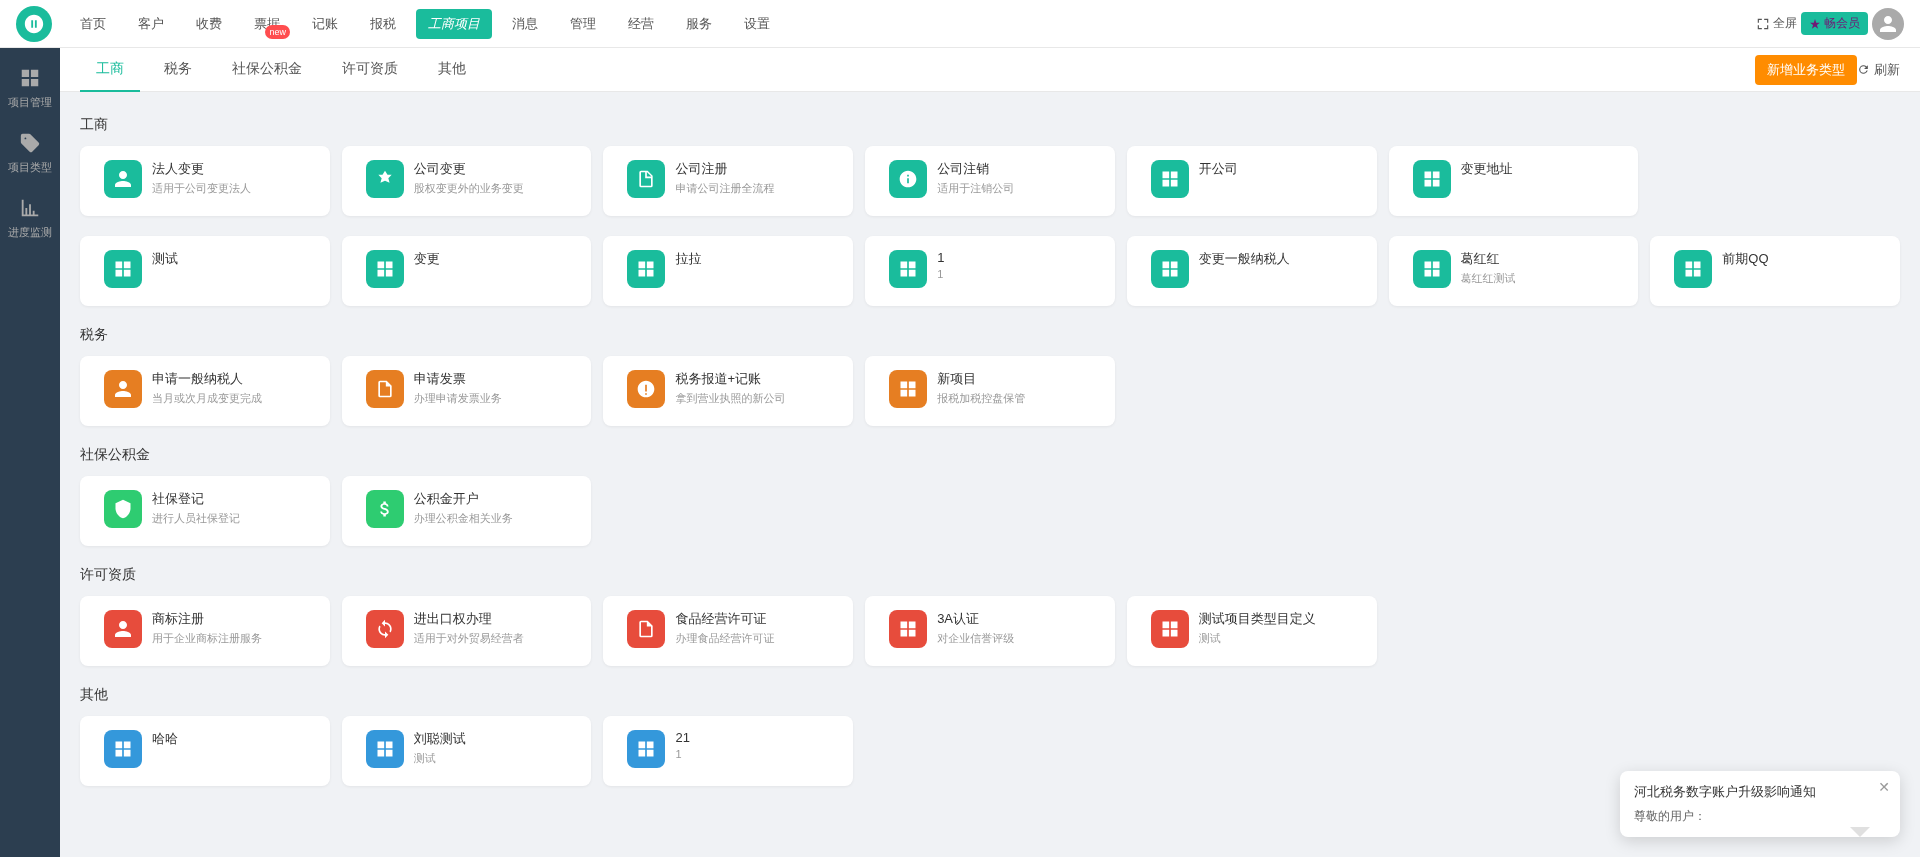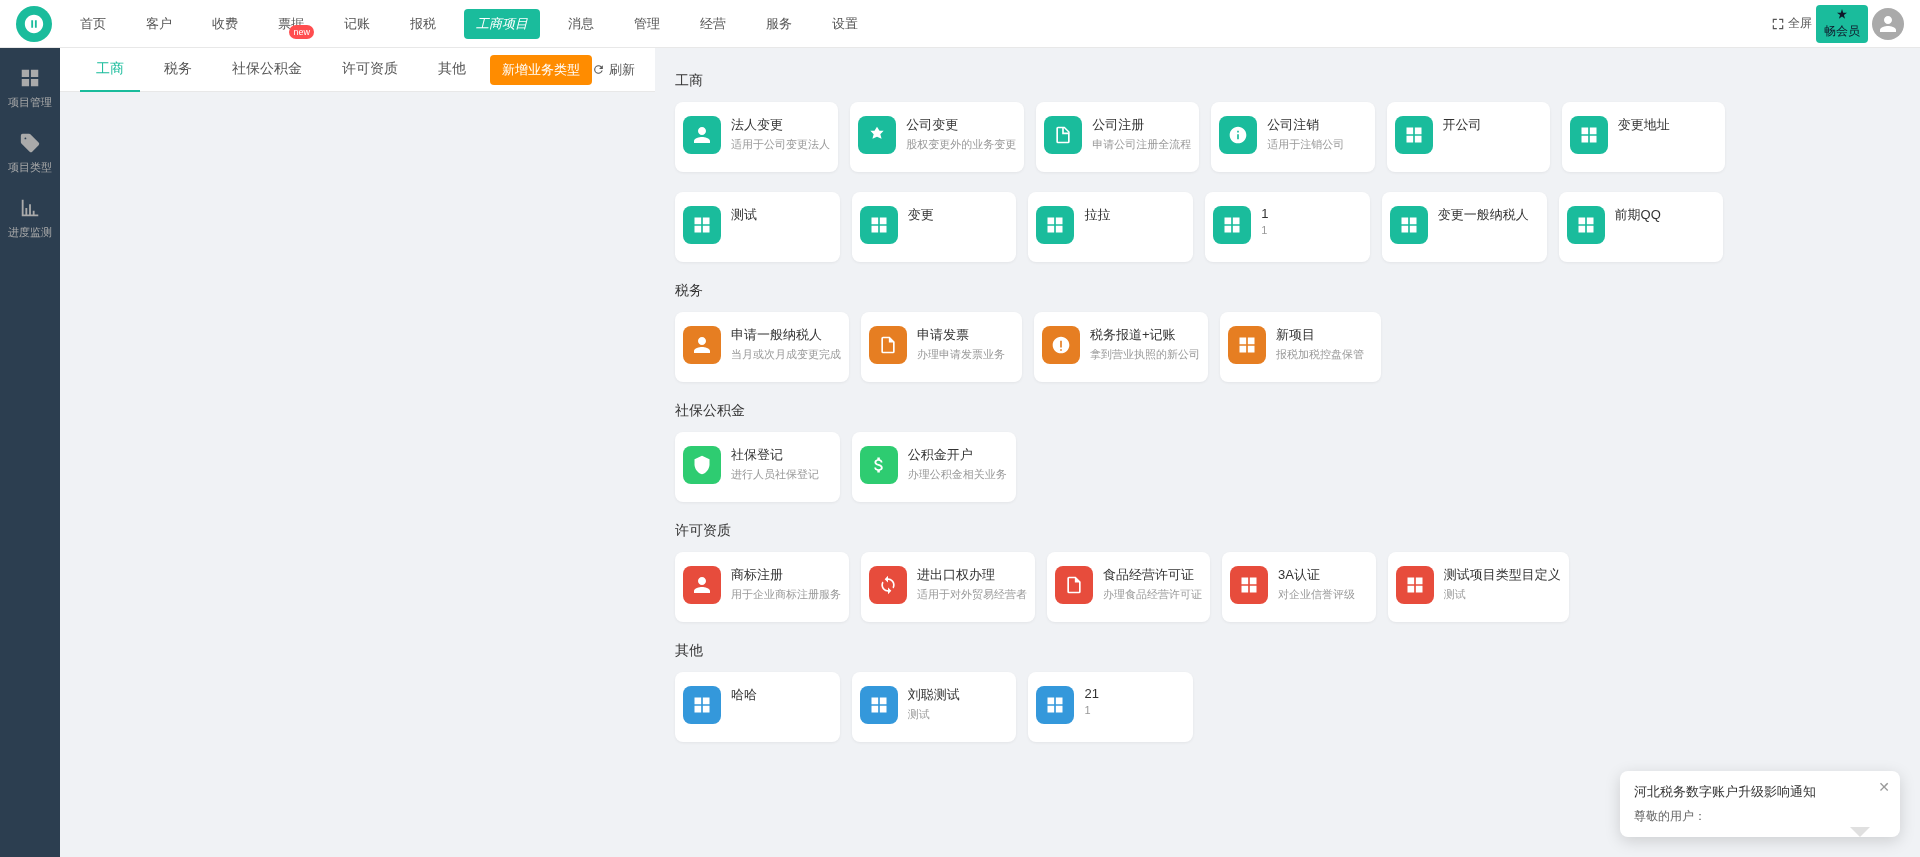--- a/index.html
+++ b/index.html
@@ -22,21 +22,21 @@
       height: 36px;
       background: #1abc9c;
       border-radius: 50%;
       display: flex;
       align-items: center;
       justify-content: center;
       margin-right: 16px;
       flex-shrink: 0;
     }
     .top-nav .logo svg { width: 22px; height: 22px; }
-    .nav-items { display: flex; align-items: flex-end; gap: 16px; flex: 1; }
+    .nav-items { display: flex; align-items: flex-end; gap: 8px; flex: 1; }
     .nav-item {
       padding: 6px 12px;
       border-radius: 4px;
       cursor: pointer;
       color: #555;
       font-size: 13px;
       position: relative;
       white-space: nowrap;
     }
     .nav-item.active {
@@ -73,24 +73,23 @@
     .fullscreen-btn, .member-btn {
       display: flex;
       align-items: center;
       gap: 3px;
       cursor: pointer;
       color: #555;
       font-size: 12px;
     }
     .member-btn {
       background: #1abc9c;
-      color: #0f172a;
+      color: #701a75;
       padding: 3px 8px;
       border-radius: 4px;
-      flex-direction: column;
     }
 
     
     .main-layout {
       display: flex;
       flex: 1;
       overflow: hidden;
     }
 
     
@@ -122,21 +121,21 @@
       display: flex;
       align-items: center;
       justify-content: center;
     }
     .sidebar-item span { text-align: center; line-height: 1.2; }
 
     
     .content-area {
       flex: 1;
       display: flex;
-      flex-direction: row;
+      flex-direction: column;
       overflow: hidden;
     }
 
     
     .tab-bar {
       background: #fff;
       border-bottom: 1px solid #e8e8e8;
       display: flex;
       align-items: center;
       padding: 0 20px;
@@ -204,21 +203,21 @@
     .card-grid {
       display: grid;
       grid-template-columns: repeat(7, 1fr);
       gap: 12px;
       margin-bottom: 20px;
     }
 
     .biz-card {
       background: #fff;
       border-radius: 8px;
-      padding: 14px 8px;
+      padding: 14px 24px;
       cursor: pointer;
       display: flex;
       align-items: flex-start;
       gap: 10px;
       box-shadow: 0 1px 3px rgba(0,0,0,0.06);
       transition: box-shadow 0.2s;
       min-height: 70px;
     }
     .biz-icon {
       width: 38px;
@@ -521,20 +520,31 @@
             <div class="biz-desc"></div>
           </div>
         </div>
         <div class="biz-card">
           <div class="biz-icon color-teal">
             <svg width="20" height="20" viewBox="0 0 24 24" fill="white">
                 <path d="M3 3h8v8H3zm10 0h8v8h-8zM3 13h8v8H3zm10 0h8v8h-8z"></path>
               </svg>
           </div>
           <div class="biz-info">
+            <div class="biz-name">葛红红</div>
+            <div class="biz-desc">葛红红测试</div>
+          </div>
+        </div>
+        <div class="biz-card">
+          <div class="biz-icon color-teal">
+            <svg width="20" height="20" viewBox="0 0 24 24" fill="white">
+                <path d="M3 3h8v8H3zm10 0h8v8h-8zM3 13h8v8H3zm10 0h8v8h-8z"></path>
+              </svg>
+          </div>
+          <div class="biz-info">
             <div class="biz-name">前期QQ</div>
             <div class="biz-desc"></div>
           </div>
         </div>
       </div>
 
       <div class="section-title">税务</div>
       <div class="card-grid">
         <div class="biz-card">
           <div class="biz-icon color-orange">

